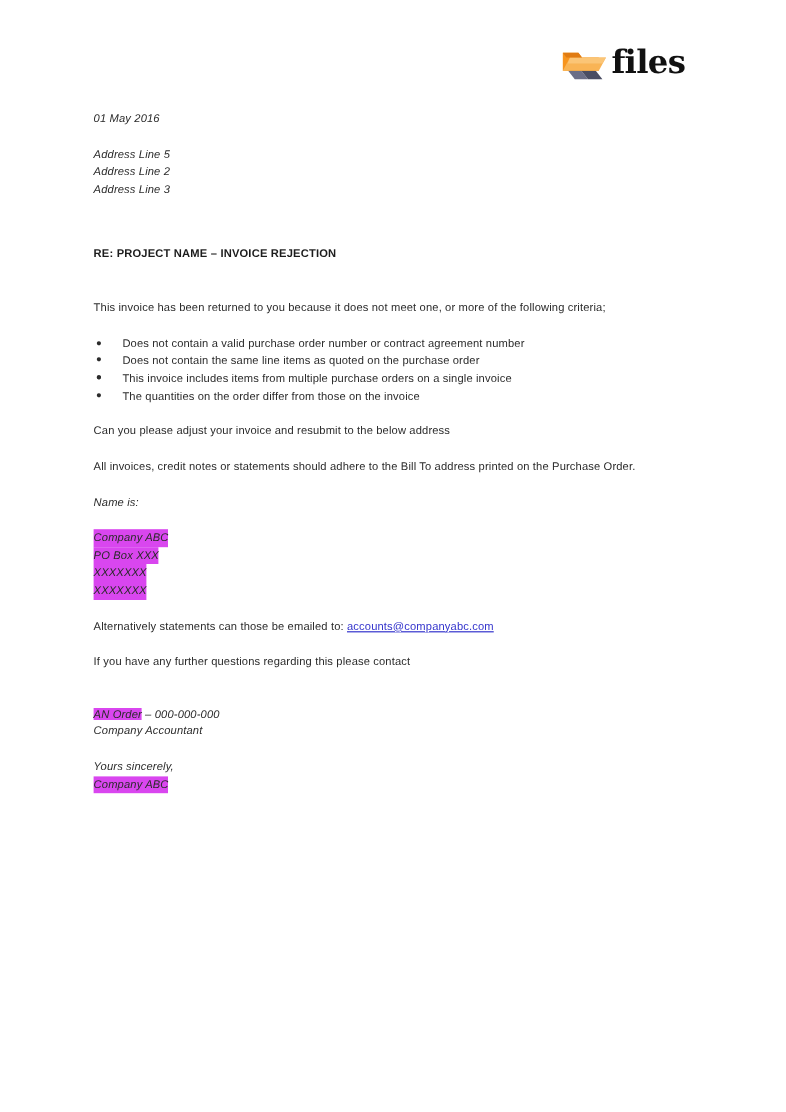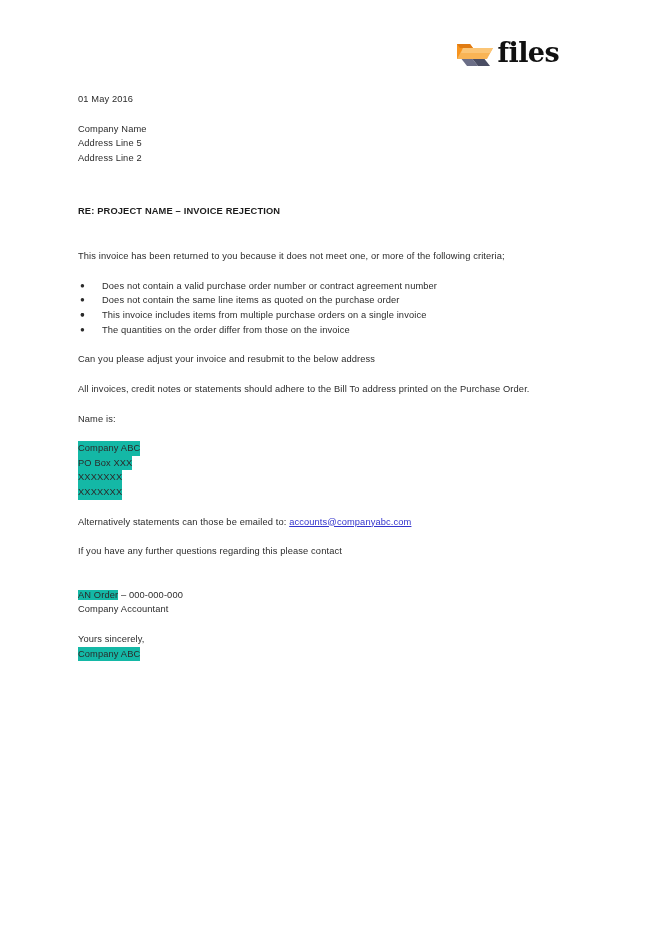--- a/index.html
+++ b/index.html
@@ -18,21 +18,21 @@
     height: 927px;
     background: #ffffff;
     overflow: hidden;
     box-sizing: border-box;
   }
 
   
   .logo {
     position: absolute;
     top: 32px;
-    right: 96px;
+    right: 84px;
     display: flex;
     align-items: center;
     gap: 2px;
     height: 40px;
   }
   .logo-mark {
     width: 44px;
     height: 34px;
     display: block;
   }
@@ -51,20 +51,21 @@
     position: absolute;
     left: 78px;
     top: 92px;
     width: 497px;
   }
   .line {
     font-size: 9.3px;
     line-height: 14.6px;
     color: #2b2b2b;
     letter-spacing: 0.12px;
+    font-style: italic;
   }
   .para {
     font-size: 9.3px;
     line-height: 14.6px;
     color: #2b2b2b;
     letter-spacing: 0.12px;
   }
   .gap-md { height: 15px; }
   .gap-lg { height: 29px; }
 
@@ -95,21 +96,21 @@
     position: absolute;
     left: 2px;
     top: 0;
     font-size: 8px;
     line-height: 14.7px;
     color: #2b2b2b;
   }
 
   
   .hl {
-    background: #14b8a6;
+    background: #d946ef;
     box-decoration-break: clone;
     -webkit-box-decoration-break: clone;
   }
   .addr-line {
     display: block;
     width: max-content;
   }
 
   
   .maillink {
@@ -132,23 +133,23 @@
     </svg>
     <span class="logo-word">files</span>
   </div>
 
   <div class="doc">
 
     <div class="line">01 May 2016</div>
 
     <div class="gap-md"></div>
 
-    <div class="line">Company Name</div>
     <div class="line">Address Line 5</div>
     <div class="line">Address Line 2</div>
+    <div class="line">Address Line 3</div>
 
     <div class="gap-md"></div>
 
     <div class="re-line">RE: PROJECT NAME – INVOICE REJECTION</div>
 
     <div class="gap-md"></div>
 
 
     <div class="gap-md"></div>
 

